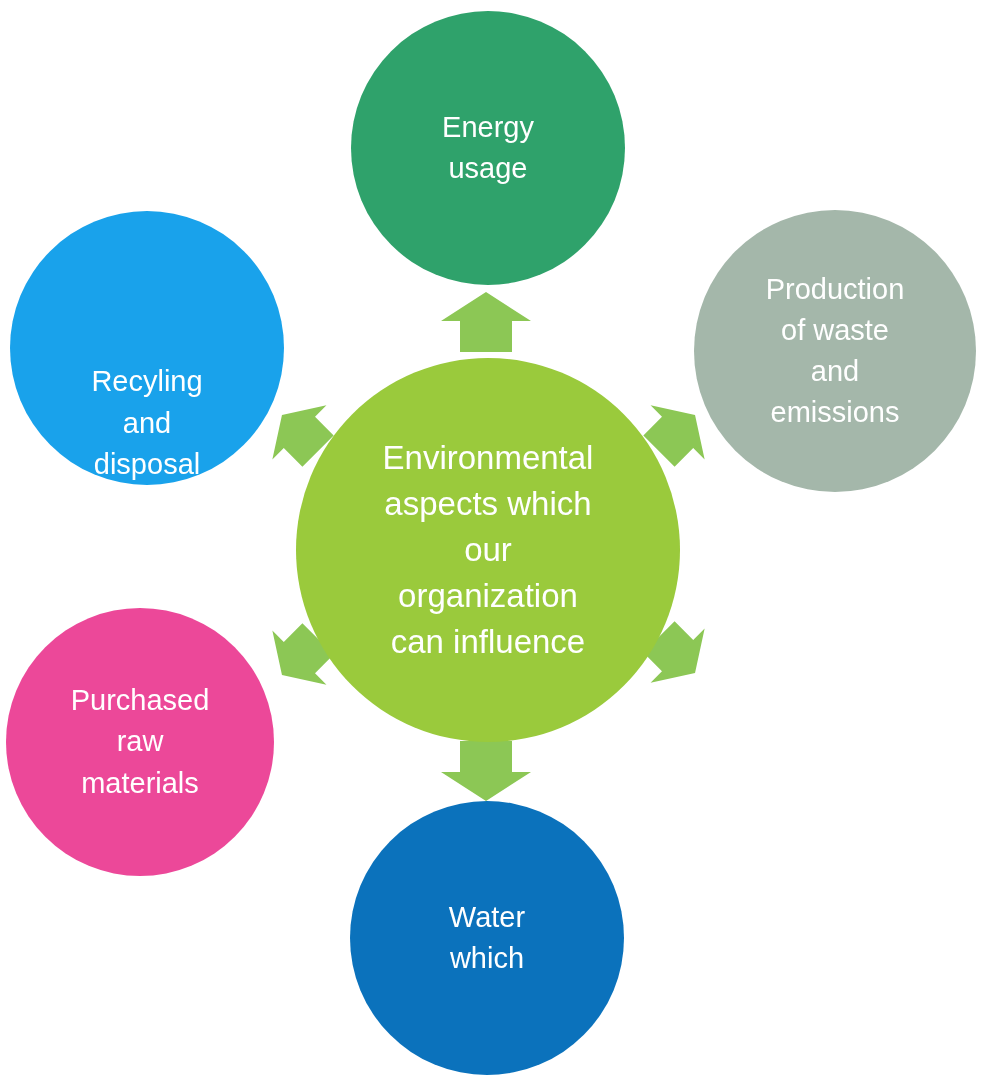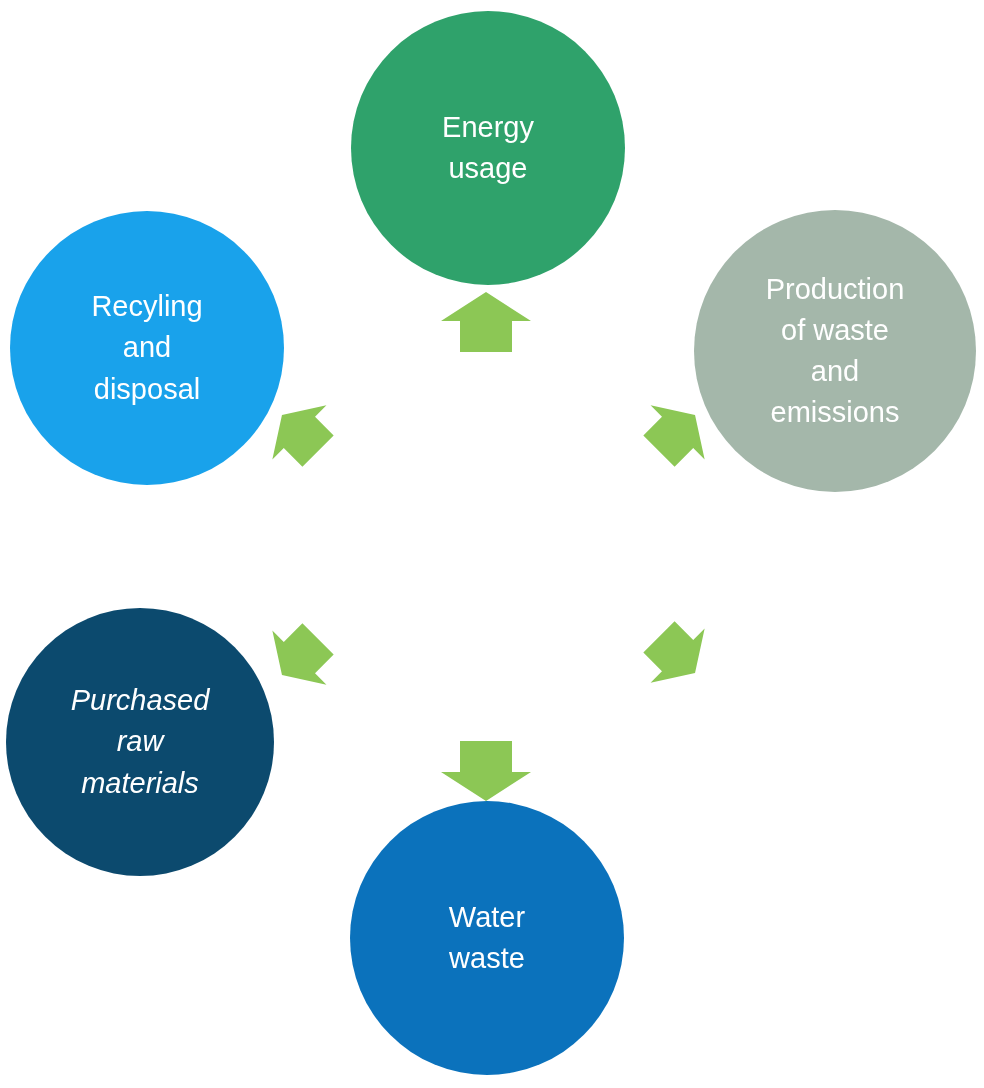--- a/index.html
+++ b/index.html
@@ -28,21 +28,21 @@
   .node .label {
     white-space: pre-line;
     width: 100%;
   }
   .satellite { font-size: 29px; line-height: 1.42; }
   .center-node { font-size: 33px; line-height: 1.40; }
 
   
   .c-center   { left: 296px; top: 358px; width: 384px; height: 384px; }
   .c-energy   { left: 351px; top:  11px; width: 274px; height: 274px; }
-  .c-recyling { left:  10px; top: 211px; width: 274px; height: 274px; }
+  .c-recyling { left:  10px; top: 211px; width: 274px; height: 274px; align-items: flex-end; }
   .c-production { left: 694px; top: 210px; width: 282px; height: 282px; }
   .c-purchased { left:   6px; top: 608px; width: 268px; height: 268px; }
   .c-fuel     { left: 692px; top: 607px; width: 282px; height: 282px; }
   .c-water    { left: 350px; top: 801px; width: 274px; height: 274px; }
 
   .arrow {
     position: absolute;
     width: 92px;
     height: 62px;
   }
@@ -83,40 +83,47 @@
     <svg viewBox="0 0 92 62">
         <polygon points="46,1 91,30 72,30 72,61 20,61 20,30 1,30" fill="#8CC755"></polygon>
       </svg>
   </div>
   <div class="arrow a-up-left">
     <svg viewBox="0 0 92 62">
         <polygon points="46,1 91,30 72,30 72,61 20,61 20,30 1,30" fill="#8CC755"></polygon>
       </svg>
   </div>
 
+  <div class="node center-node c-center" style="background-color: rgb(154, 202, 60);">
+    <div class="label">Environmental
+aspects which
+our
+organization
+can influence</div>
+  </div>
 
   <div class="node satellite c-energy" style="background-color: rgb(47, 162, 107); text-align: center;">
     <div class="label">Energy
 usage</div>
   </div>
 
   <div class="node satellite c-production" style="background-color: rgb(164, 183, 170);">
     <div class="label">Production
 of waste
 and
 emissions</div>
   </div>
 
 
   <div class="node satellite c-water" style="background-color: rgb(11, 114, 188);">
     <div class="label">Water
-waste</div>
+which</div>
   </div>
 
-  <div class="node satellite c-purchased" style="background-color: #0c4a6e; font-style: italic;">
+  <div class="node satellite c-purchased" style="background-color: #ec4899;">
     <div class="label">Purchased
 raw
 materials</div>
   </div>
 
   <div class="node satellite c-recyling" style="background-color: rgb(25, 162, 235);">
     <div class="label">Recyling
 and
 disposal</div>
   </div>

